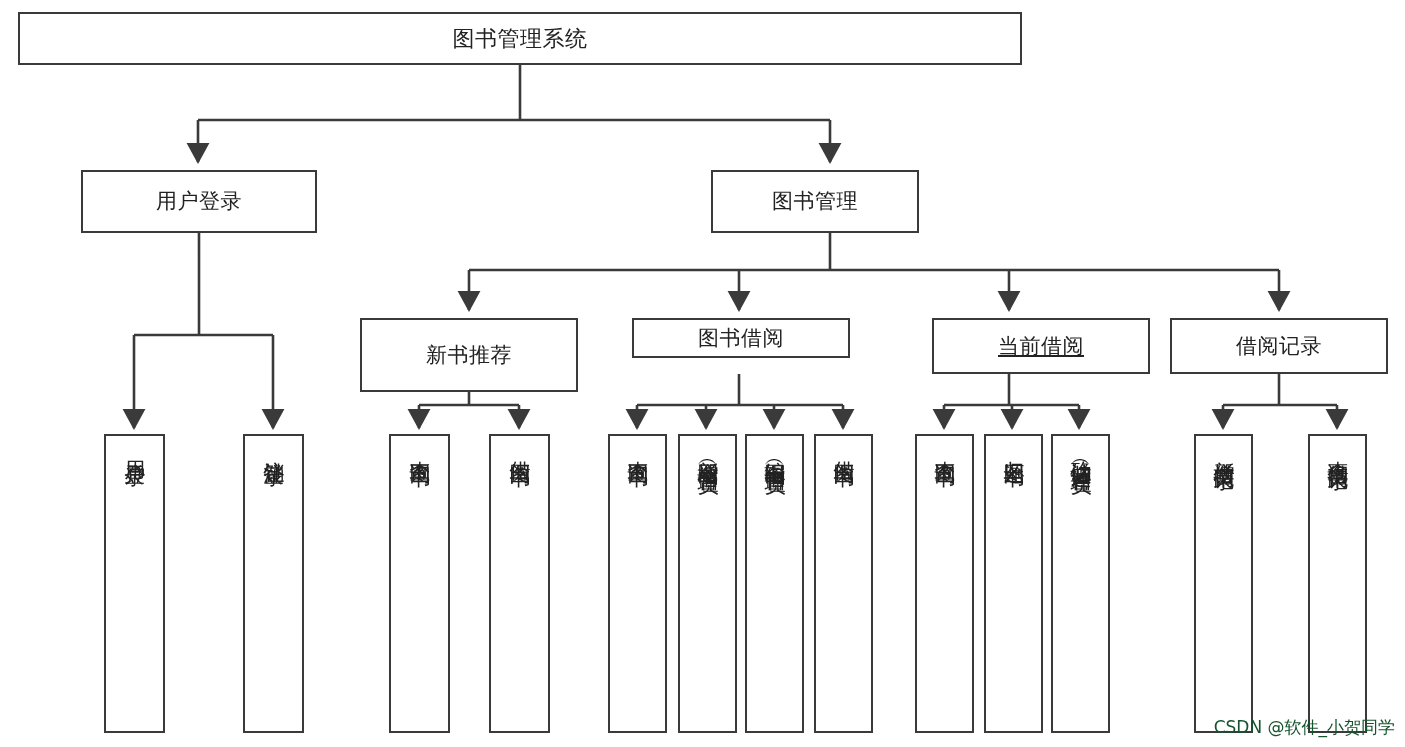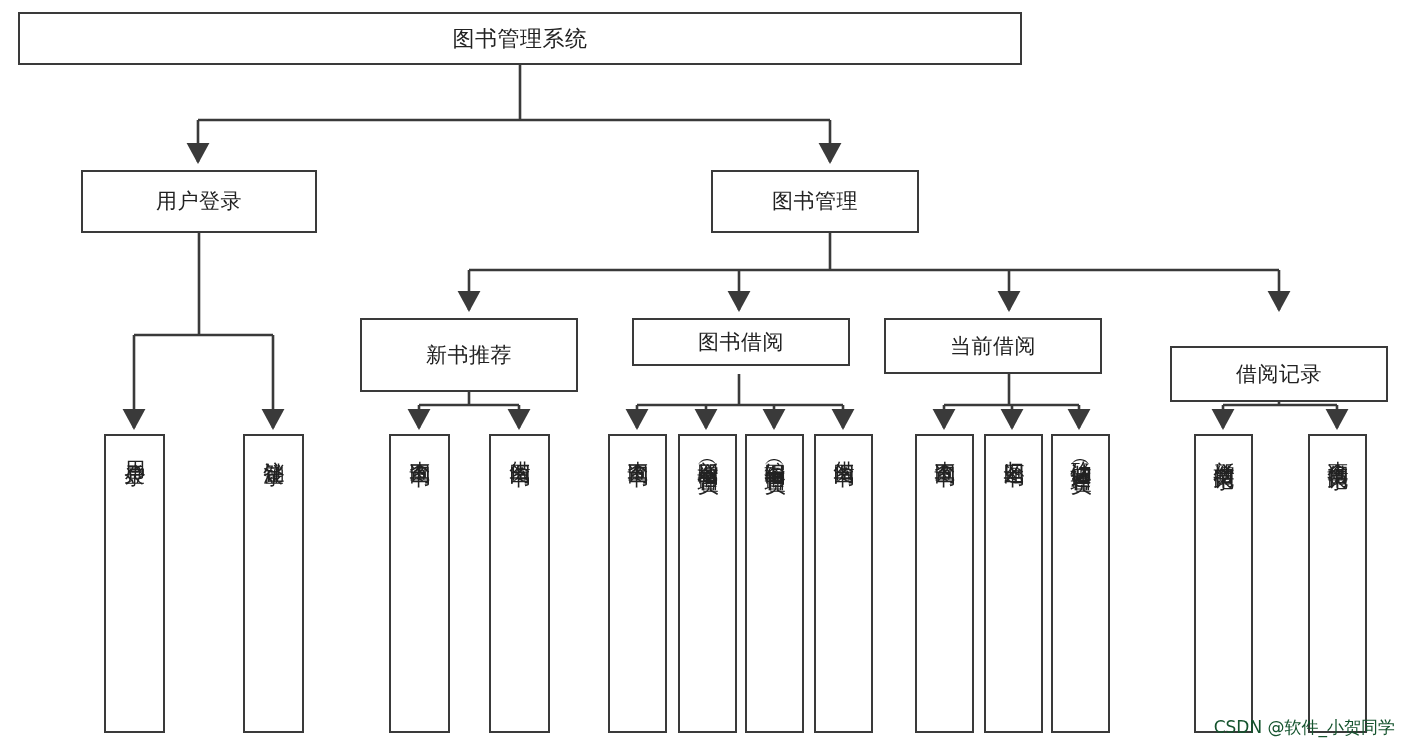--- a/index.html
+++ b/index.html
@@ -139,29 +139,29 @@
   </div>
 
   <div class="node h" style="left:711px; top:170px; width:208px; height:63px;">
     <span class="node-label">图书管理</span>
   </div>
 
   <div class="node h" style="left:360px; top:318px; width:218px; height:74px;align-items:center;">
     <span class="node-label">新书推荐</span>
   </div>
 
-  <div class="node h" style="left:632px; top:318px; width:218px; height:48px;">
+  <div class="node h" style="left:632px; top:318px; width:218px; height:40px;">
     <span class="node-label">图书借阅</span>
   </div>
 
-  <div class="node h" style="left:884px; top:318px; width:218px; height:56px;">
+  <div class="node h" style="left:932px; top:318px; width:218px; height:56px;text-decoration:underline;">
     <span class="node-label">当前借阅</span>
   </div>
 
-  <div class="node h" style="left:1170px; top:318px; width:218px; height:56px;margin-top:28px;">
+  <div class="node h" style="left:1170px; top:318px; width:218px; height:56px;">
     <span class="node-label">借阅记录</span>
   </div>
 
   <div class="node v" style="left:104px; top:434px; width:61px; height:299px;">
     <span class="node-label">用户登录</span>
   </div>
 
   <div class="node v" style="left:243px; top:434px; width:61px; height:299px;">
     <span class="node-label">注销登录</span>
   </div>

